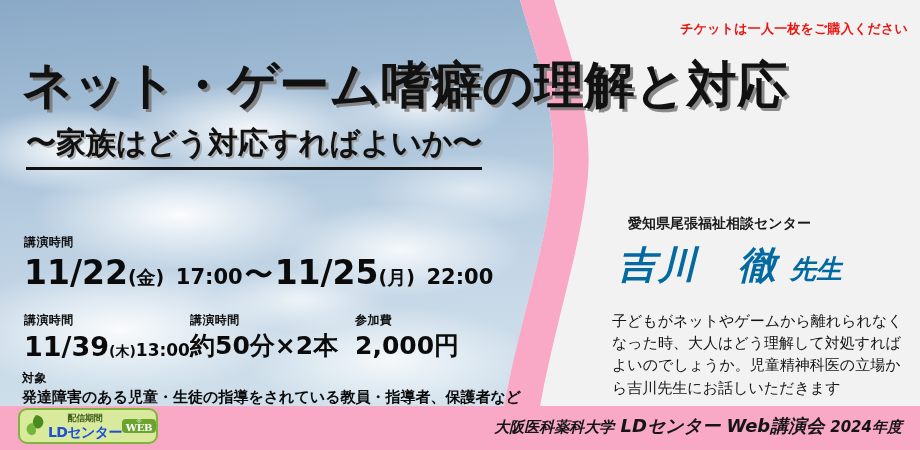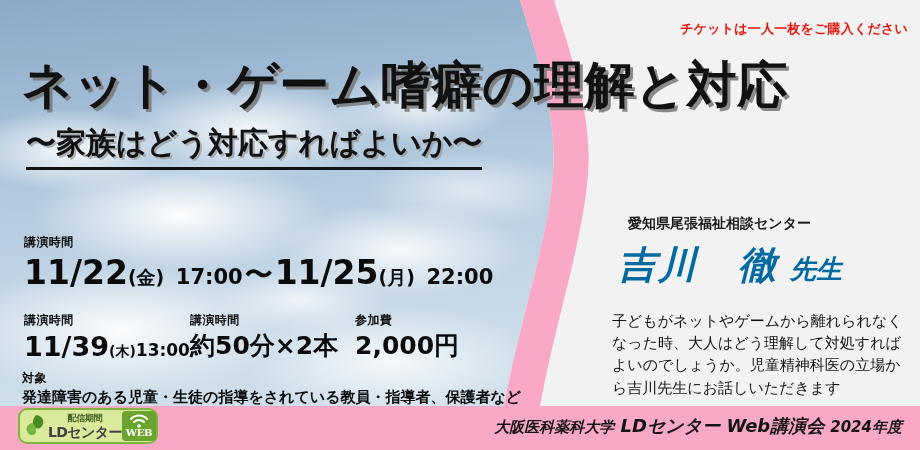--- a/index.html
+++ b/index.html
@@ -144,25 +144,25 @@
   }
   .logo-leaf { width:24px; height:26px; flex:0 0 auto; }
   .logo-text { flex:1 1 auto; line-height:1; padding-left:1px; }
   .logo-top {
     font-family:"DejaVu Sans","Liberation Sans",sans-serif;
     font-size:9px; font-weight:bold; color:#3f5f1d; text-align:center;
     letter-spacing:-.3px;
   }
   .logo-main {
     font-family:"DejaVu Sans","Liberation Sans",sans-serif;
-    font-size:14px; font-weight:bold; color:#404040; letter-spacing:-.6px;
+    font-size:14px; font-weight:bold; color:#1d4ed8; letter-spacing:-.6px;
     margin-top:2px; white-space:nowrap;
   }
   .logo-web {
-    flex:0 0 auto; width:34px; height:30px;
+    flex:0 0 auto; width:34px; height:14px;
     background:#6aa32e; border-radius:4px;
     display:flex; flex-direction:column; align-items:center; justify-content:center;
   }
   .logo-web .wifi { width:20px; height:14px; }
   .logo-web .wl {
     font-family:"DejaVu Serif","Liberation Serif",serif;
     font-weight:bold; font-size:10px; color:#fff; line-height:1; letter-spacing:-.3px;
   }
 </style>
 </head>

